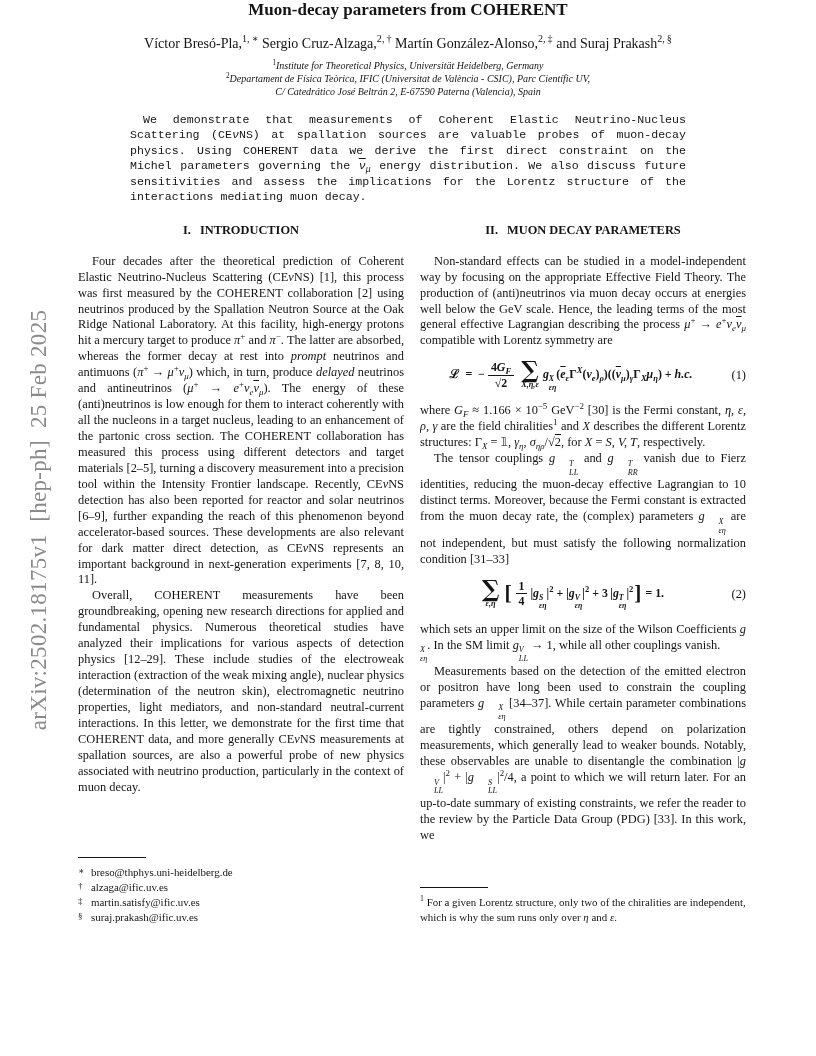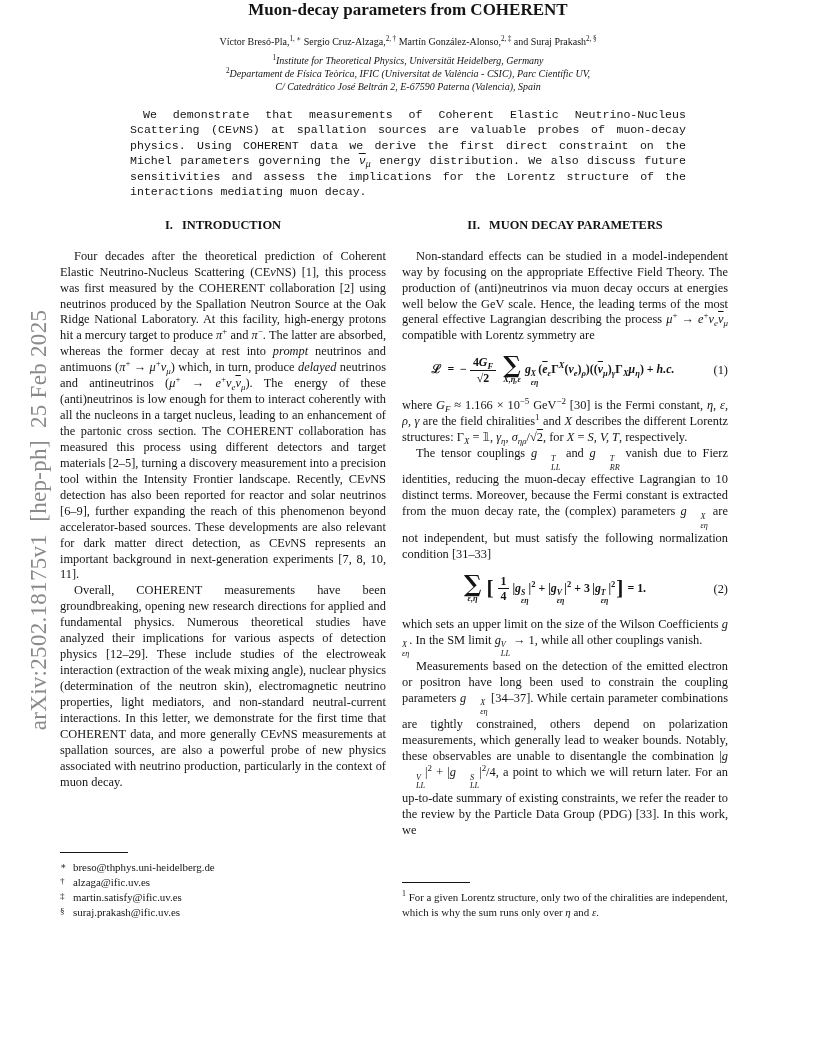--- a/index.html
+++ b/index.html
@@ -18,33 +18,33 @@
     left:39px;top:520px;
     transform:translate(-50%,-50%) rotate(-90deg);
     white-space:nowrap;
     font-size:23px;
     color:#8a8a8a;
     letter-spacing:0.3px;
   }
   
   .header{text-align:center;}
   .title{font-size:17px;font-weight:bold;margin:0 0 15px 0;}
-  .authors{font-size:10px;margin:16px 0 7px 0;}
+  .authors{font-size:14px;margin:16px 0 7px 0;}
   .affil{font-size:10px;font-style:italic;line-height:1.32;}
   .affil sup{font-style:normal;}
   .abstract{
     margin:13px auto 0 auto;width:556px;
     text-align:justify;font-size:11.6px;line-height:1.34;
     text-indent:13px;
     font-family:Liberation Mono, monospace;
   }
   
   .columns{
     display:flex;gap:16px;
-    padding:14px 70px 0 60px;
+    padding:14px 70px 0 78px;
     height:706px;
     box-sizing:content-box;
   }
   .col{
     width:326px;min-width:326px;
     display:flex;flex-direction:column;
     font-size:12.4px;line-height:1.285;
     text-align:justify;
     overflow:hidden;
   }

